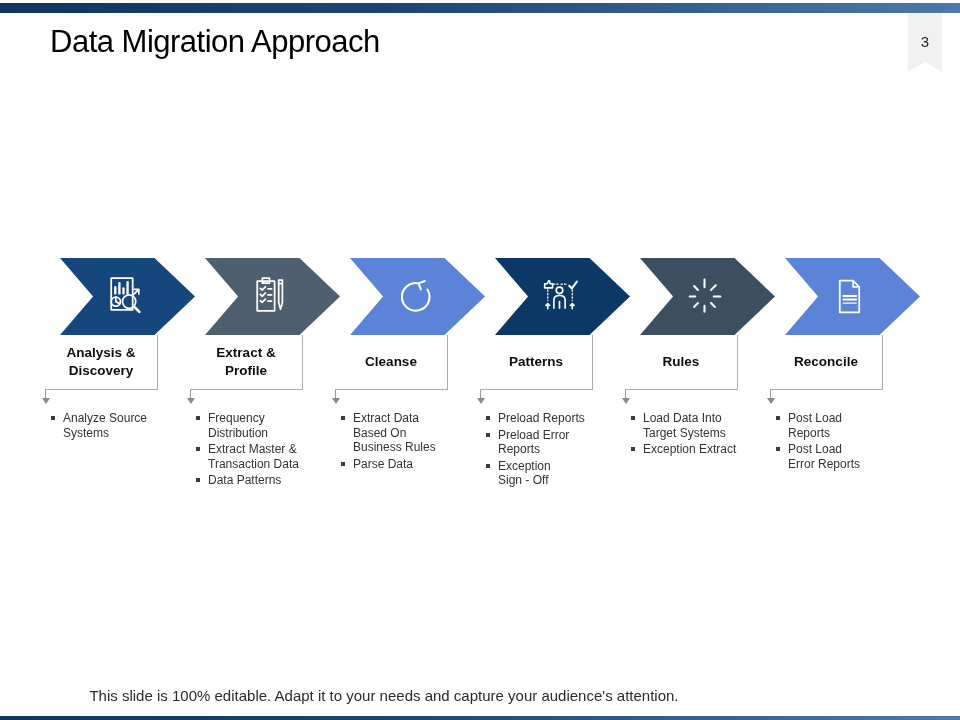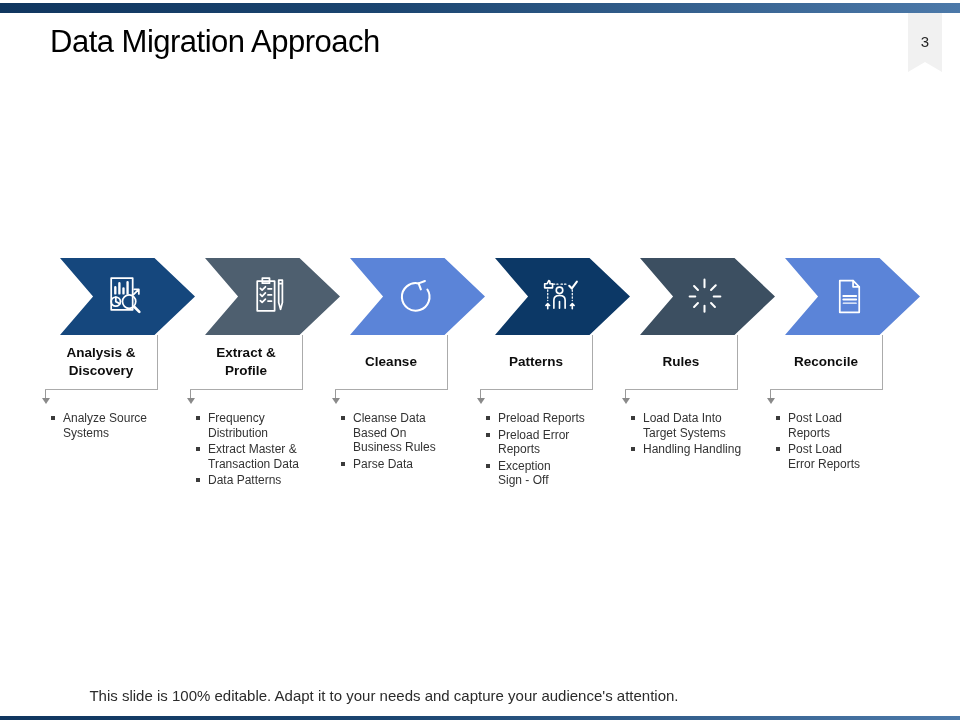--- a/index.html
+++ b/index.html
@@ -120,21 +120,21 @@
           <path d="M26 9.2 l6.2 -2.4 M26 9.2 l2.2 5.8"></path>
         </g>
       </svg>
     </div>
     <div class="labelbox">Cleanse</div>
     <div class="drop">
         <span class="stem"></span>
         <span class="head"></span>
       </div>
     <ul class="bullets">
-      <li>Cleanse Data
+      <li>Extract Data
 Based On
 Business Rules</li>
       <li>Parse Data</li>
     </ul>
   </div>
 
   <div class="col" style="left:480px">
     <div class="chevron" style="background: rgb(12, 56, 102);">
       <svg viewBox="0 0 44 44">
         <g class="ic" stroke-width="1.6">
@@ -181,21 +181,21 @@
       </svg>
     </div>
     <div class="labelbox">Rules</div>
     <div class="drop">
         <span class="stem"></span>
         <span class="head"></span>
       </div>
     <ul class="bullets">
       <li>Load Data Into
 Target Systems</li>
-      <li>Handling Handling</li>
+      <li>Exception Extract</li>
     </ul>
   </div>
 
   <div class="col" style="left:770px">
     <div class="chevron" style="background: rgb(91, 132, 216);">
       <svg viewBox="0 0 44 44">
         <g class="ic" stroke-width="1.7">
           <path d="M12.5 6.5 H25.5 L31.5 12.5 V37.5 H12.5 Z"></path>
           <path d="M25.5 6.5 V12.5 H31.5"></path>
           <path d="M16 21.5 H28.5 M16 25 H28.5" stroke-width="2"></path>

